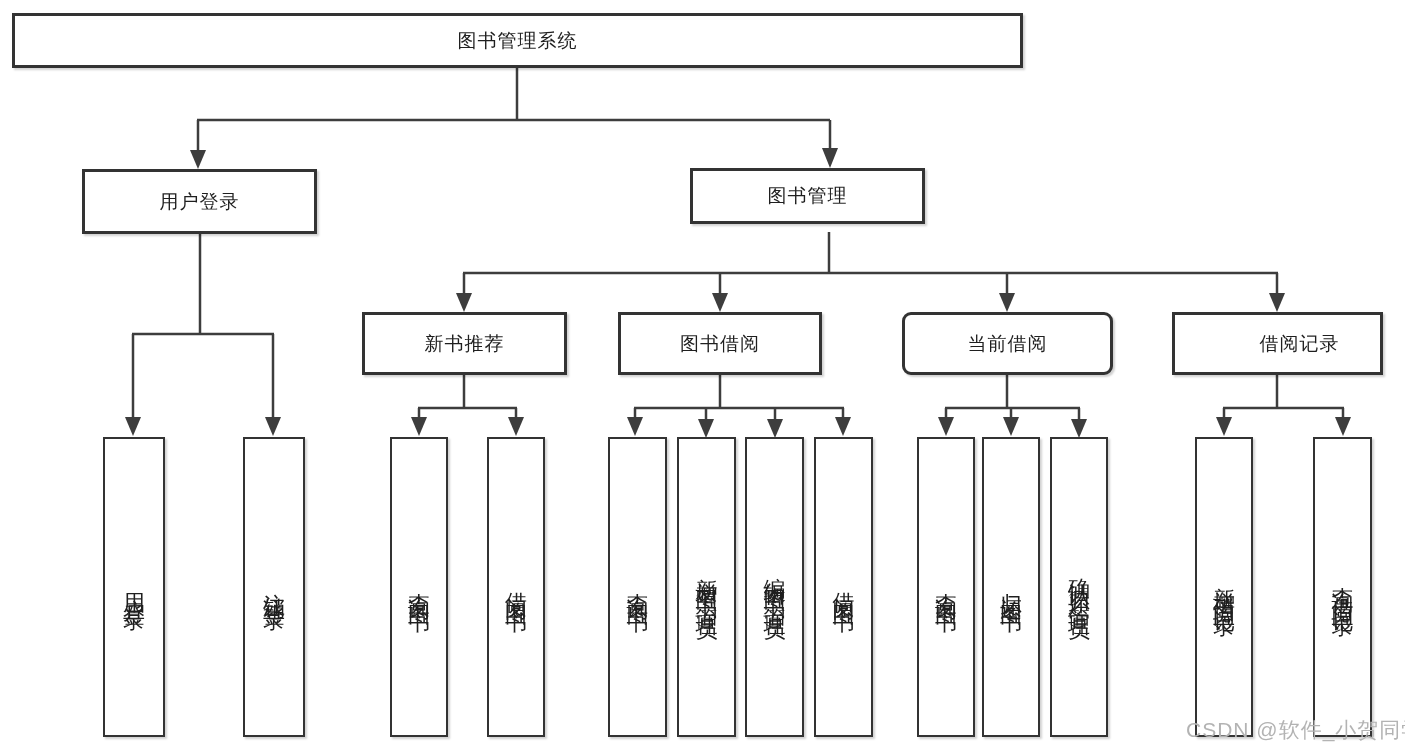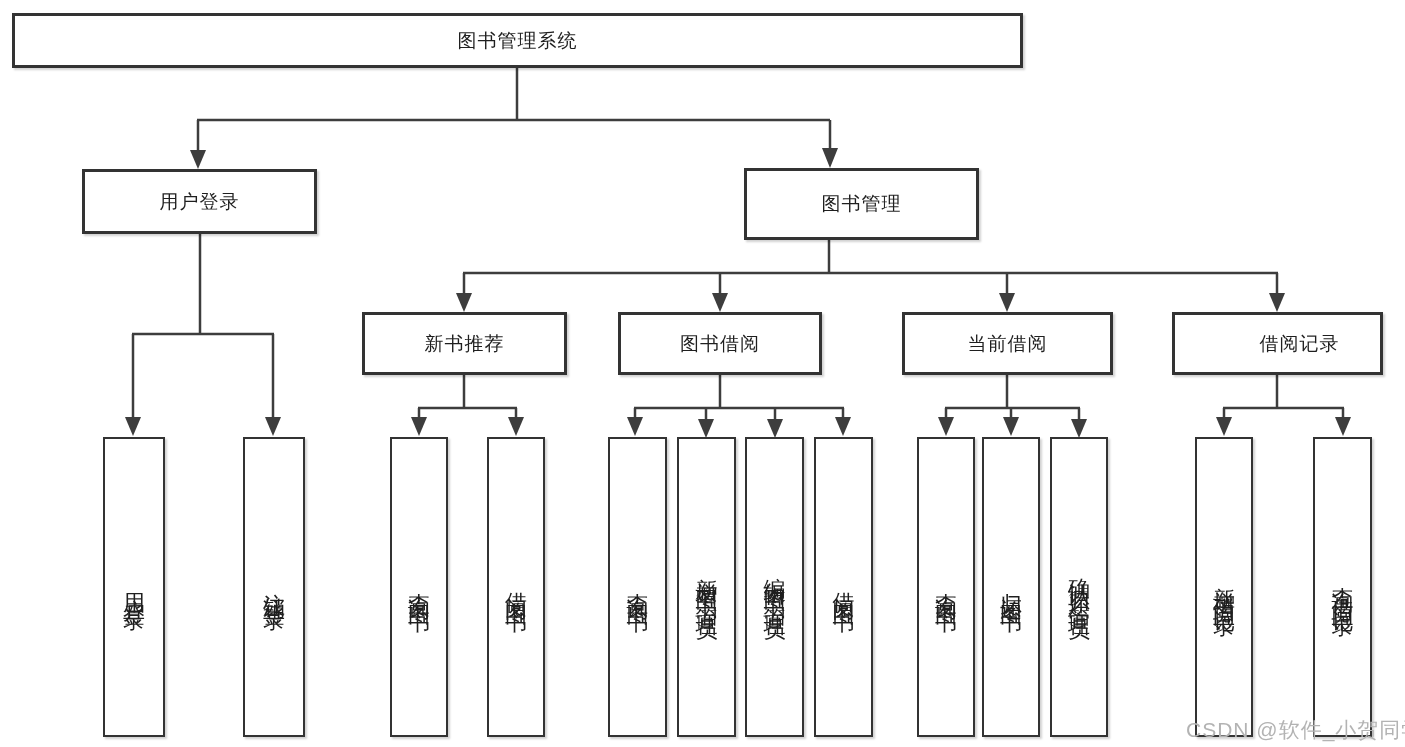--- a/index.html
+++ b/index.html
@@ -115,25 +115,25 @@
       <line x1="1224" y1="408" x2="1224" y2="420"></line>
       <polygon points="1216,417 1232,417 1224,436" stroke="none"></polygon>
       <line x1="1343" y1="408" x2="1343" y2="420"></line>
       <polygon points="1335,417 1351,417 1343,436" stroke="none"></polygon>
     </g>
   </svg>
 
   <div class="hnode" style="left:12px;top:13px;width:1011px;height:55px;">图书管理系统</div>
 
   <div class="hnode" style="left:82px;top:169px;width:235px;height:65px;">用户登录</div>
-  <div class="hnode" style="left:744px;top:168px;width:235px;height:72px;">图书管理</div>
+  <div class="hnode" style="left:690px;top:168px;width:235px;height:56px;">图书管理</div>
 
   <div class="hnode" style="left:362px;top:312px;width:205px;height:63px;">新书推荐</div>
   <div class="hnode" style="left:618px;top:312px;width:204px;height:63px;font-family:Liberation Mono, monospace;">图书借阅</div>
-  <div class="hnode" style="left:902px;top:312px;width:211px;height:63px;">当前借阅</div>
+  <div class="hnode" style="left:902px;top:312px;width:211px;height:63px;border-radius:9px;">当前借阅</div>
   <div class="hnode" style="left:1172px;top:312px;width:211px;height:63px;padding-left:44px;">借阅记录</div>
 
   <div class="vnode" style="left:103px;width:62px;">
     <span class="vtext">用户登录</span>
   </div>
   <div class="vnode" style="left:243px;width:62px;">
     <span class="vtext">注销登录</span>
   </div>
 
   <div class="vnode" style="left:390px;width:58px;">

